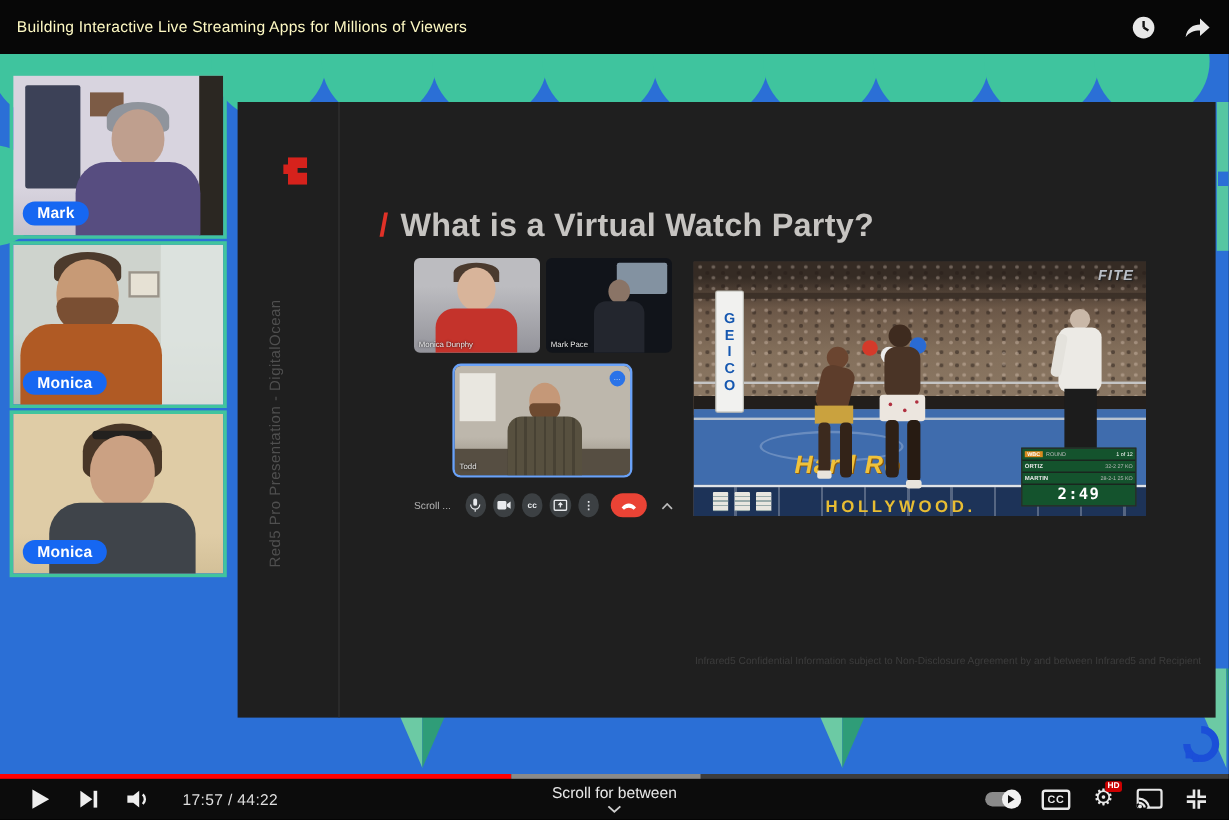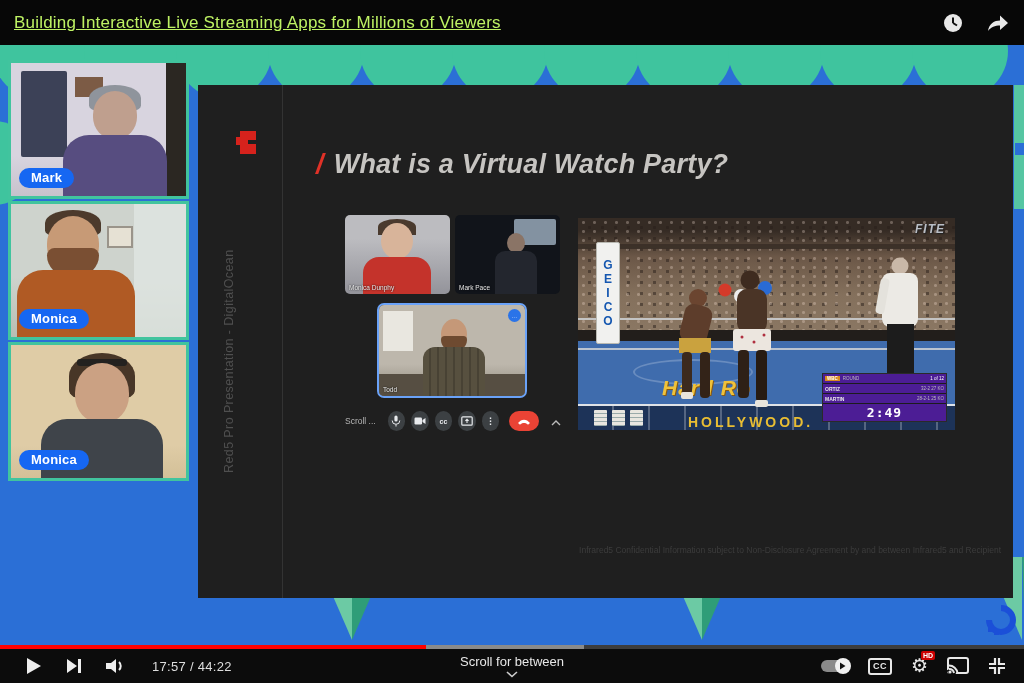--- a/index.html
+++ b/index.html
@@ -3,21 +3,21 @@
 <meta charset="utf-8">
 <style>
   * { margin:0; padding:0; box-sizing:border-box; }
   html,body { width:1024px; height:683px; background:#000; overflow:hidden;
               font-family:"Liberation Sans", sans-serif; }
   .screen { position:relative; width:1024px; height:683px; background:#000; }
 
   
   .topbar { position:absolute; left:0; top:0; width:1024px; height:45px; background:#070707;
             display:flex; align-items:center; }
-  .topbar .vtitle { color:#bef264; font-size:17px; margin-left:14px; letter-spacing:.2px;text-decoration:underline; }
+  .topbar .vtitle { color:#fef9c3; font-size:13px; margin-left:14px; letter-spacing:.2px; }
   .topbar-icons { position:absolute; right:14px; top:0; height:45px; display:flex; align-items:center; gap:22px; }
 
   
   .stage { position:absolute; left:0; top:45px; width:1024px; height:600px; background:#2b6fd6; }
   .bg-pattern { position:absolute; left:0; top:0; }
 
   
   .webcams { position:absolute; left:8px; top:15px; width:181px; }
   .feed { position:relative; width:181px; height:139px; border:3px solid #41c49e; overflow:hidden; margin-bottom:2px; }
   .scene { position:absolute; inset:0; }
@@ -50,21 +50,21 @@
   .s-monica .torso { left:30px; top:74px; width:122px; height:65px; background:#3f444a; }
   .name-badge { position:absolute; left:8px; bottom:8px; background:#1667f2; color:#fff; font-size:13px;
                 font-weight:bold; padding:2px 12px 3px; border-radius:14px; letter-spacing:.2px; }
 
   
   .slide { position:absolute; left:198px; top:40px; width:815px; height:513px; background:#1f1f1f; }
   .slide-strip { position:absolute; left:0; top:0; width:85px; height:513px; border-right:1px solid #333; }
   .red5-logo { position:absolute; left:38px; top:46px; }
   .side-label { position:absolute; left:24px; top:138px; height:250px; writing-mode:vertical-rl;
                 transform:rotate(180deg); color:#4f4f4f; font-size:12.5px; letter-spacing:.4px; white-space:nowrap; }
-  .slide-title { position:absolute; left:118px; top:64px; font-size:27px; color:#c6c4c1; letter-spacing:.2px;font-style:italic; }
+  .slide-title { position:absolute; left:118px; top:88px; font-size:27px; color:#c6c4c1; letter-spacing:.2px; }
   .slide-title .slash { color:#e03127; margin-right:10px; font-weight:bold; }
   .slide-footer { position:absolute; right:12px; top:460px; font-size:8.5px; color:#3c3c3c; }
 
   
   .meet { position:absolute; left:147px; top:130px; width:216px; height:215px; }
   .meet-row { display:flex; gap:5px; }
   .tile { position:relative; width:105px; height:79px; border-radius:5px; overflow:hidden; }
   .tile-label { position:absolute; left:4px; bottom:3px; color:#e8e8e8; font-size:6.5px; text-shadow:0 0 2px #000; }
   .t1 { background:linear-gradient(180deg,#bcbcc0 0 30%,#93939a 100%); }
   .t1 .head { position:absolute; left:36px; top:8px; width:32px; height:36px; border-radius:50%; background:#d8b49a; }
@@ -114,21 +114,21 @@
           background-image:repeating-linear-gradient(0deg,#9aa 0 1px, transparent 1px 4px); }
   .hardrock { position:absolute; left:84px; top:158px; color:#f0c23a; font-size:21px; font-weight:bold; font-style:italic;
               text-shadow:1px 1px 0 #8a5a10; letter-spacing:1px; }
   .hollywood { position:absolute; left:110px; top:196px; color:#e8bd33; font-size:14px; font-weight:bold; letter-spacing:3px; }
   .geico { position:absolute; left:18px; top:24px; width:24px; height:102px; background:#f1f1ef; border:1px solid #b9b9b2;
            border-radius:2px; display:flex; align-items:center; justify-content:center; }
   .geico span { writing-mode:vertical-rl; text-orientation:upright; color:#1557b0; font-weight:bold; font-size:12px; }
   .fite { position:absolute; right:10px; top:4px; color:#b9bec6; font-weight:bold; font-style:italic; font-size:12px;
           text-shadow:1px 1px 1px #222; letter-spacing:1px; }
   .figs { position:absolute; left:0; top:0; }
-  .scoreboard { position:absolute; right:8px; bottom:8px; width:125px; background:#4c1d95; border:1px solid #2a2a2a; }
+  .scoreboard { position:absolute; right:8px; bottom:8px; width:96px; background:#14532d; border:1px solid #2a2a2a; }
   .sb-row { display:flex; align-items:center; height:10px; border-bottom:1px solid #1c1c1c; padding:0 2px; }
   .sb-badge { background:#d98a1f; color:#fff; font-size:4.5px; font-weight:bold; padding:0 2px; margin-right:3px; }
   .sb-roundlabel { color:#bdbdbd; font-size:4.5px; margin-right:4px; }
   .sb-roundval { color:#fff; font-size:4.5px; margin-left:auto; }
   .sb-name { color:#e8e8e8; font-size:5px; font-weight:bold; }
   .sb-rec { color:#bdbdbd; font-size:4.5px; margin-left:auto; }
   .sb-clock { height:17px; display:flex; align-items:center; justify-content:center; color:#fff;
               font-size:13px; font-weight:bold; letter-spacing:1px; font-family:"DejaVu Sans Mono", monospace; }
 
   

